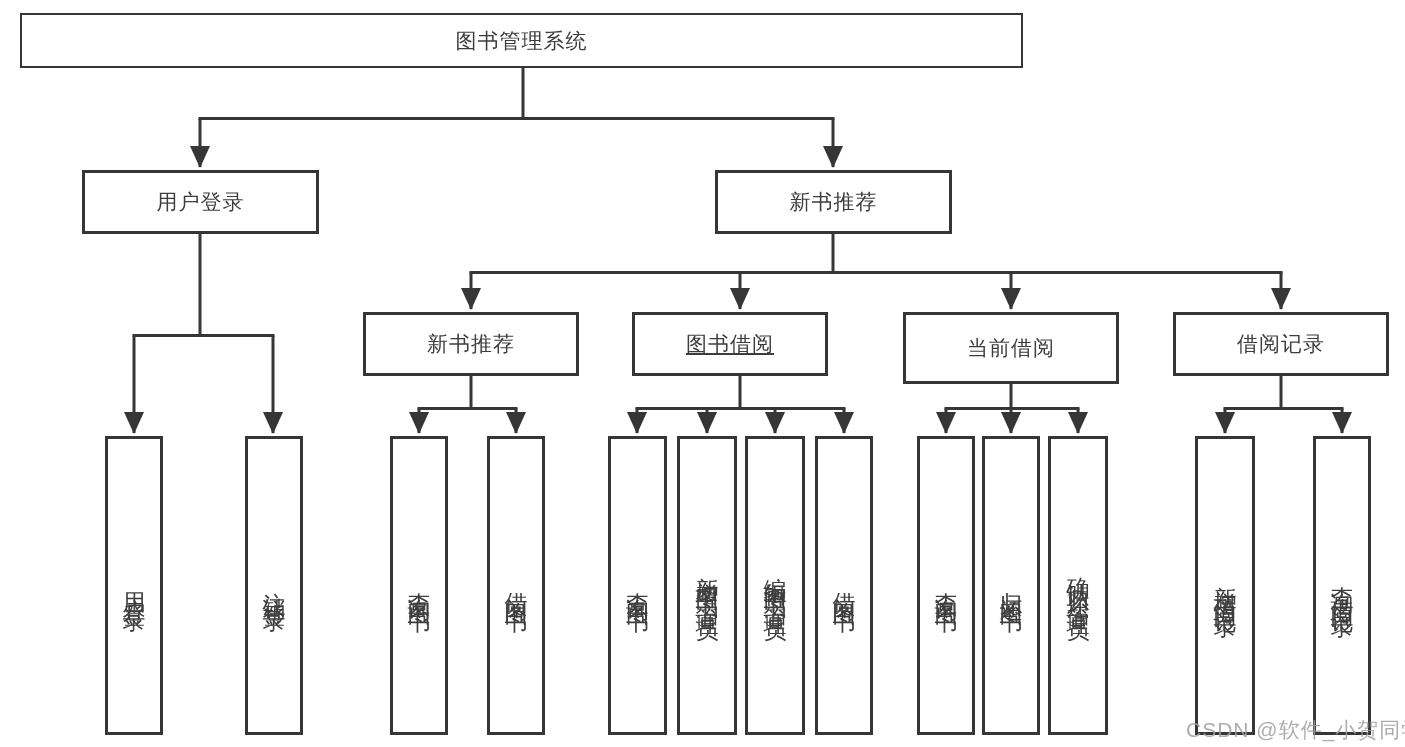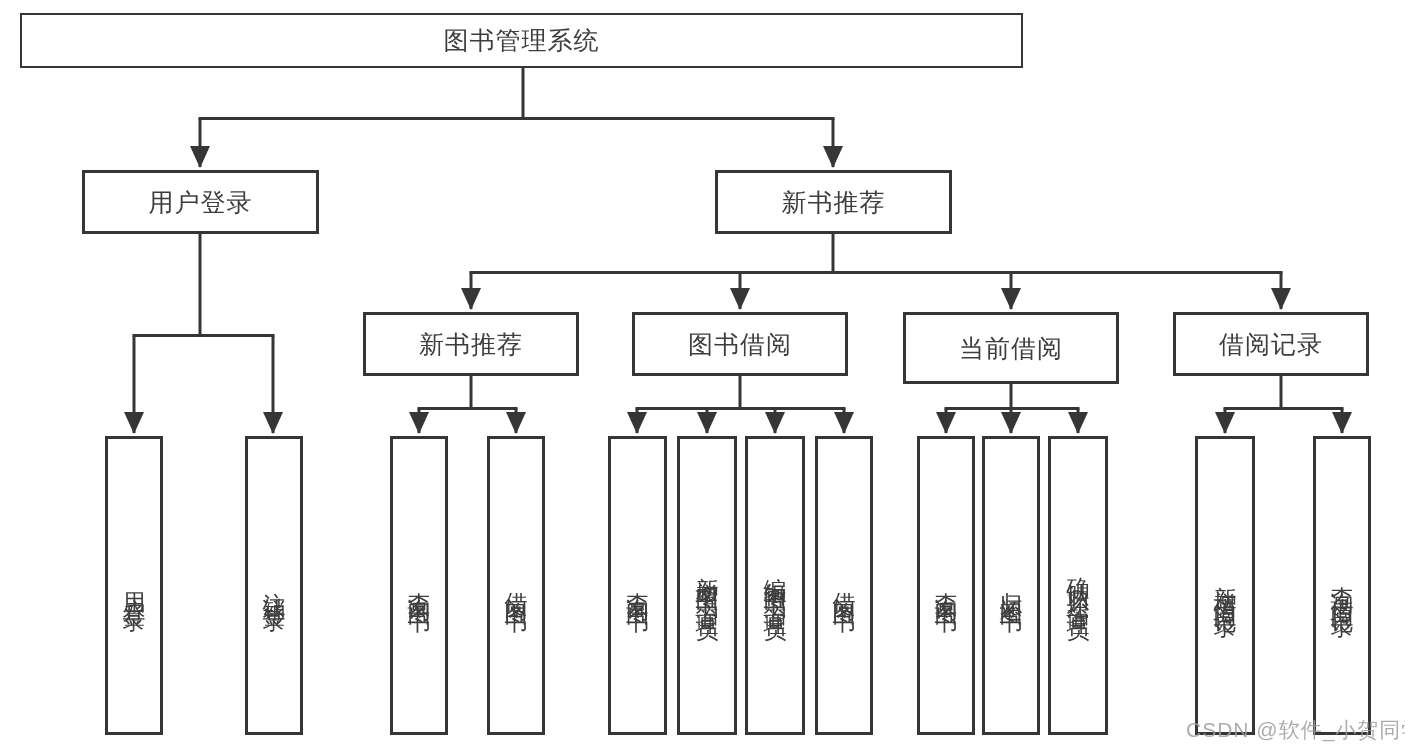--- a/index.html
+++ b/index.html
@@ -23,21 +23,21 @@
   }
   .box {
     position: absolute;
     box-sizing: border-box;
     background: #ffffff;
     border: 3px solid #363636;
     display: flex;
     align-items: center;
     justify-content: center;
     color: #3d3d3d;
-    font-size: 25px;
+    font-size: 21px;
     letter-spacing: 1px;
     z-index: 2;
     white-space: nowrap;
   }
   .root-box {
     border-width: 2px;
   }
   .leaf {
     font-size: 23px;
   }
@@ -122,27 +122,27 @@
   <div class="box" style="left:82px; top:170px; width:237px; height:64px;">
     <span>用户登录</span>
   </div>
   <div class="box" style="left:715px; top:170px; width:237px; height:64px;">
     <span>新书推荐</span>
   </div>
 
   <div class="box" style="left:363px; top:312px; width:216px; height:64px;">
     <span>新书推荐</span>
   </div>
-  <div class="box" style="left:632px; top:312px; width:216px; height:64px;">
+  <div class="box" style="left:632px; top:312px; width:196px; height:64px;text-decoration:underline;">
     <span>图书借阅</span>
   </div>
   <div class="box" style="left:903px; top:312px; width:216px; height:72px;">
     <span>当前借阅</span>
   </div>
-  <div class="box" style="left:1173px; top:312px; width:196px; height:64px;justify-content:center;">
+  <div class="box" style="left:1173px; top:312px; width:216px; height:64px;justify-content:center;">
     <span>借阅记录</span>
   </div>
 
   <div class="box leaf" style="left:105px; top:436px; width:58px; height:299px;">
     <span class="vtext">用户登录</span>
   </div>
   <div class="box leaf" style="left:245px; top:436px; width:58px; height:299px;">
     <span class="vtext">注销登录</span>
   </div>
 

